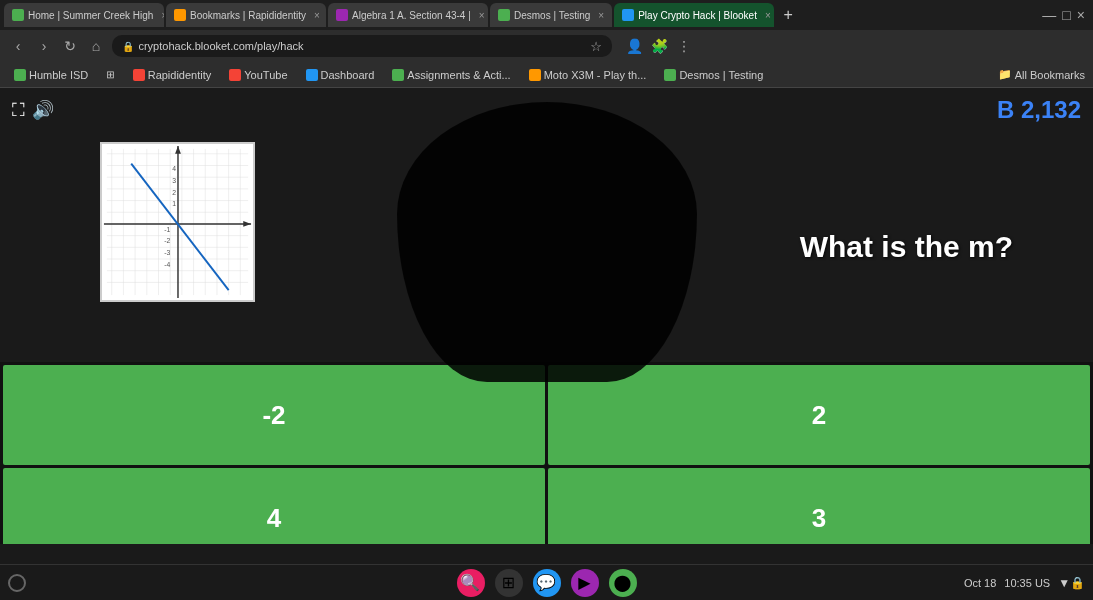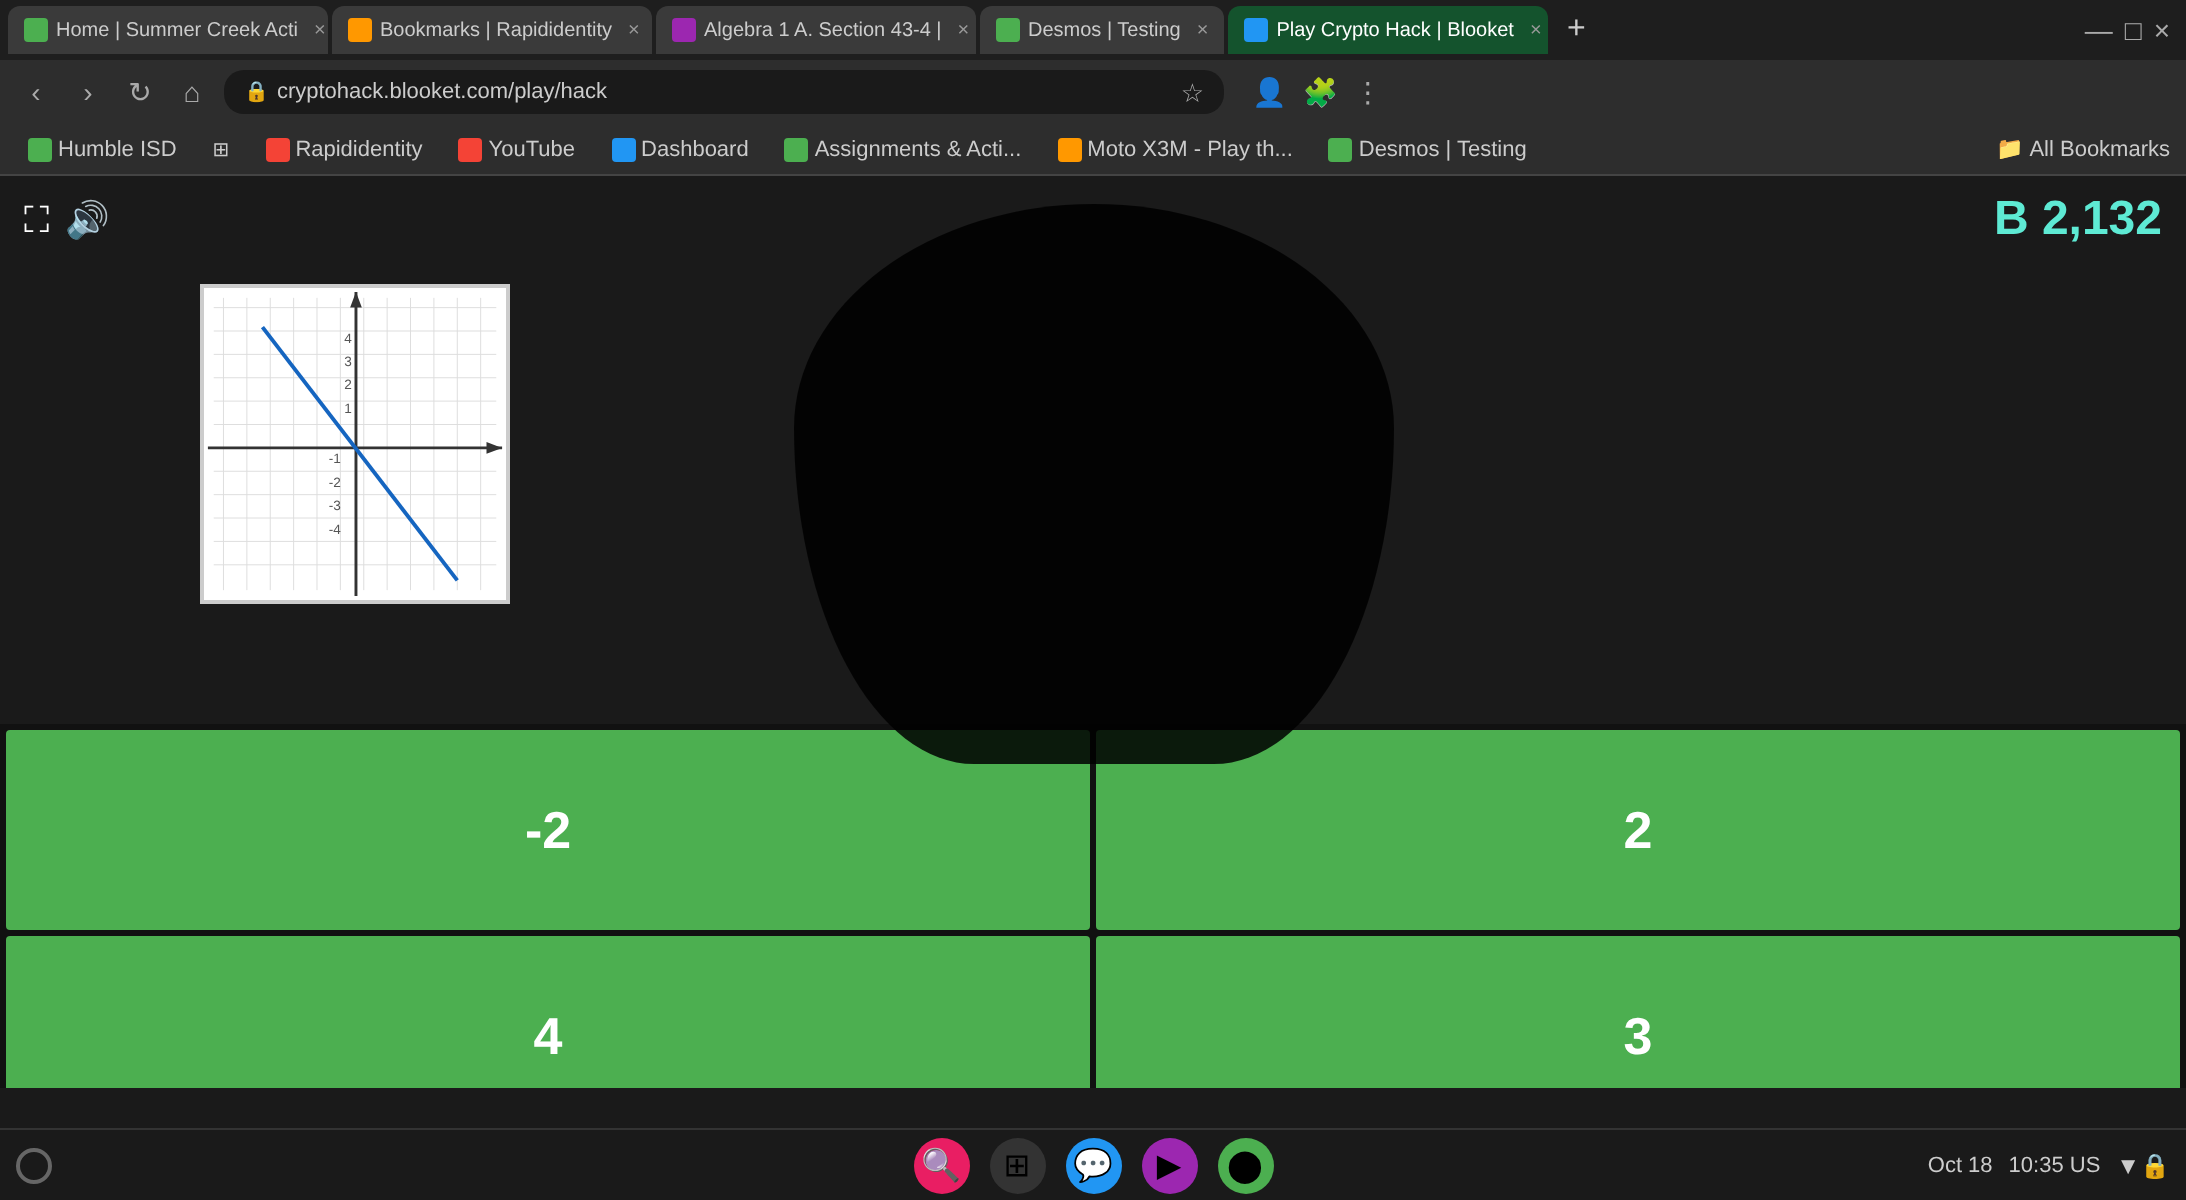--- a/index.html
+++ b/index.html
@@ -197,21 +197,21 @@
 
     .player-name {
       color: #fff;
       font-size: 28px;
       font-weight: bold;
       margin-left: 4px;
     }
 
     .crypto-balance {
       margin-left: auto;
-      color: #5eead4;
+      color: #3b82f6;
       font-size: 24px;
       font-weight: bold;
     }
 
     
     .question-area {
       position: relative;
       height: 230px;
       display: flex;
       align-items: center;
@@ -352,21 +352,21 @@
   </style>
 </head>
 <body>
 
 <div style="width:1093px;height:600px;position:relative;overflow:hidden;">
 
   <div class="tab-bar">
 
     <div class="tab">
       <span class="tab-favicon fav-green"></span>
-      <span>Home | Summer Creek Acti</span>
+      <span>Home | Summer Creek High</span>
       <span class="tab-close">×</span>
     </div>
 
     <div class="tab">
       <span class="tab-favicon fav-orange" style="background:#ff9800;"></span>
       <span>Bookmarks | Rapididentity</span>
       <span class="tab-close">×</span>
     </div>
 
     <div class="tab">
@@ -515,20 +515,21 @@
           <text x="64" y="102" font-size="7" fill="#555">-2</text>
           <text x="64" y="114" font-size="7" fill="#555">-3</text>
           <text x="64" y="126" font-size="7" fill="#555">-4</text>
 
           <polygon points="78,2 75,10 81,10" fill="#333"></polygon>
 
           <polygon points="153,82 145,79 145,85" fill="#333"></polygon>
         </svg>
       </div>
 
+      <div class="question-text">What is the m?</div>
     </div>
 
     <div class="answers-grid">
       <button class="answer-btn">-2</button>
       <button class="answer-btn">2</button>
       <button class="answer-btn">4</button>
       <button class="answer-btn">3</button>
     </div>
   </div>
 

